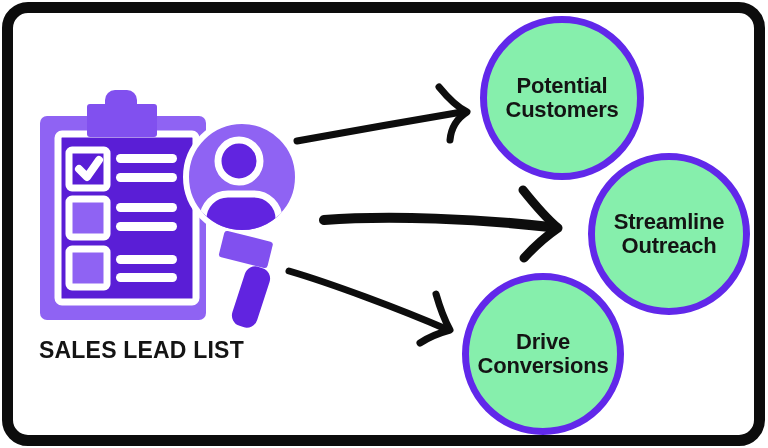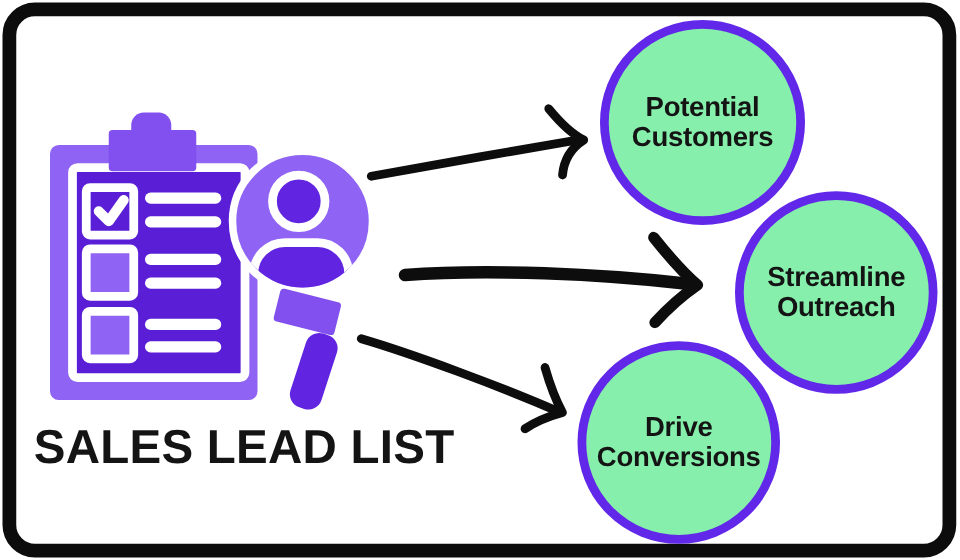--- a/index.html
+++ b/index.html
@@ -23,22 +23,22 @@
     position:absolute;border:7px solid var(--accent);border-radius:50%;
     background:#86efac;box-sizing:border-box;
     display:flex;flex-direction:column;align-items:center;justify-content:center;
     text-align:right;
   }
   .node-label{
     font-size:22px;font-weight:bold;color:var(--text_black);line-height:1.1;
     letter-spacing:-0.2px;
   }
   .diagram-title{
-    position:absolute;left:27px;top:337px;width:260px;
-    font-size:38px;font-weight:bold;color:var(--text_black);
+    position:absolute;left:39px;top:337px;width:260px;
+    font-size:23px;font-weight:bold;color:var(--text_black);
     letter-spacing:0.2px;white-space:nowrap;
   }
 </style>
 </head>
 <body>
 
 <div class="canvas">
 
   <div class="frame"></div>
 

